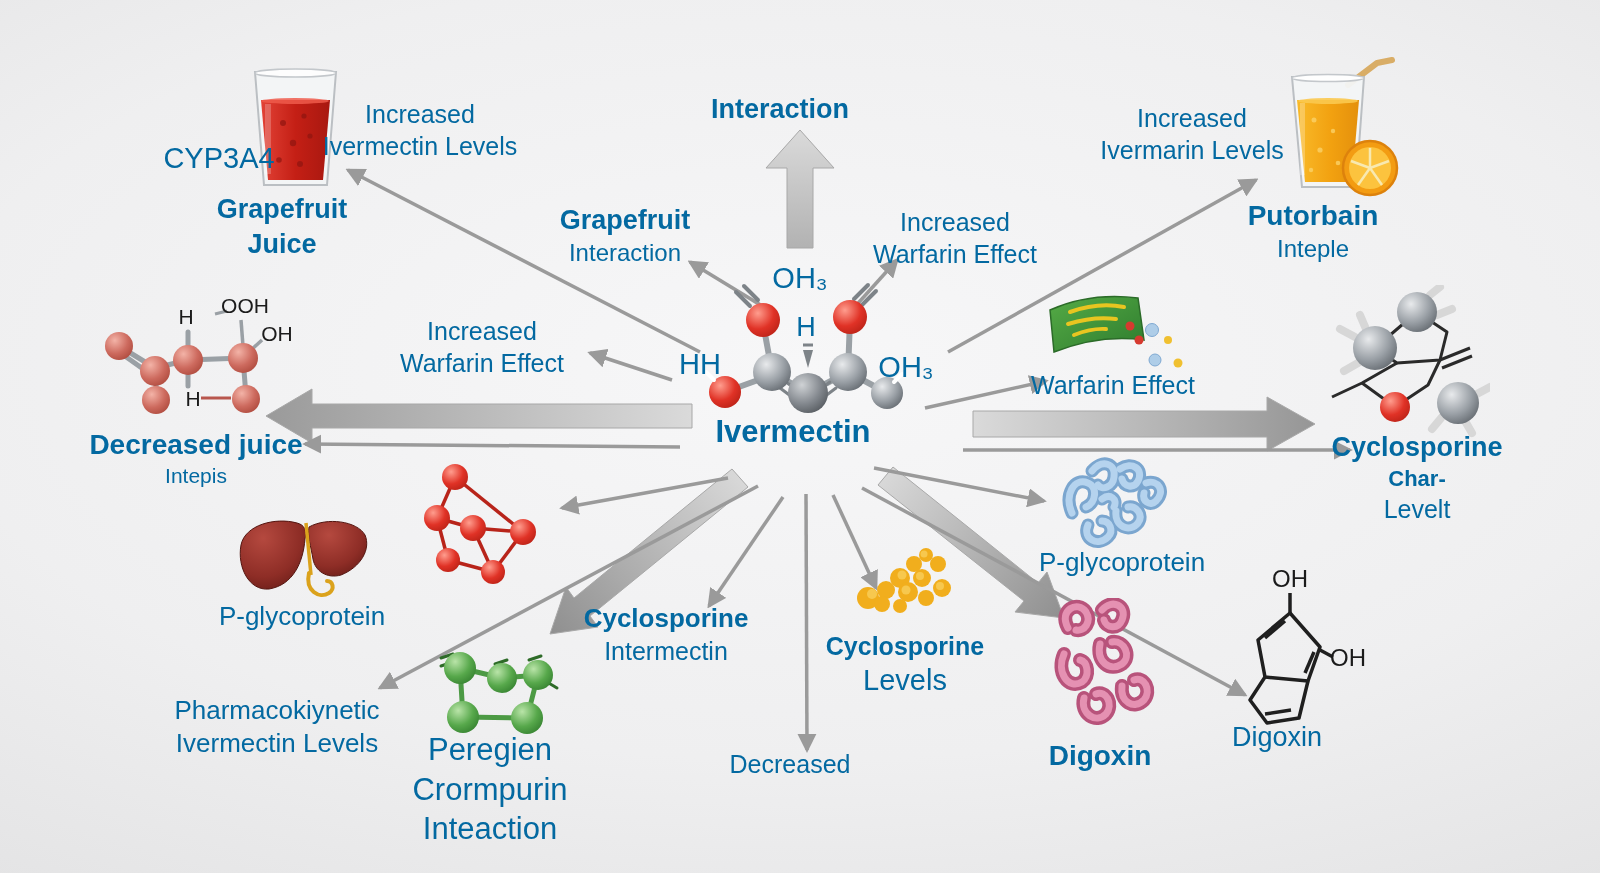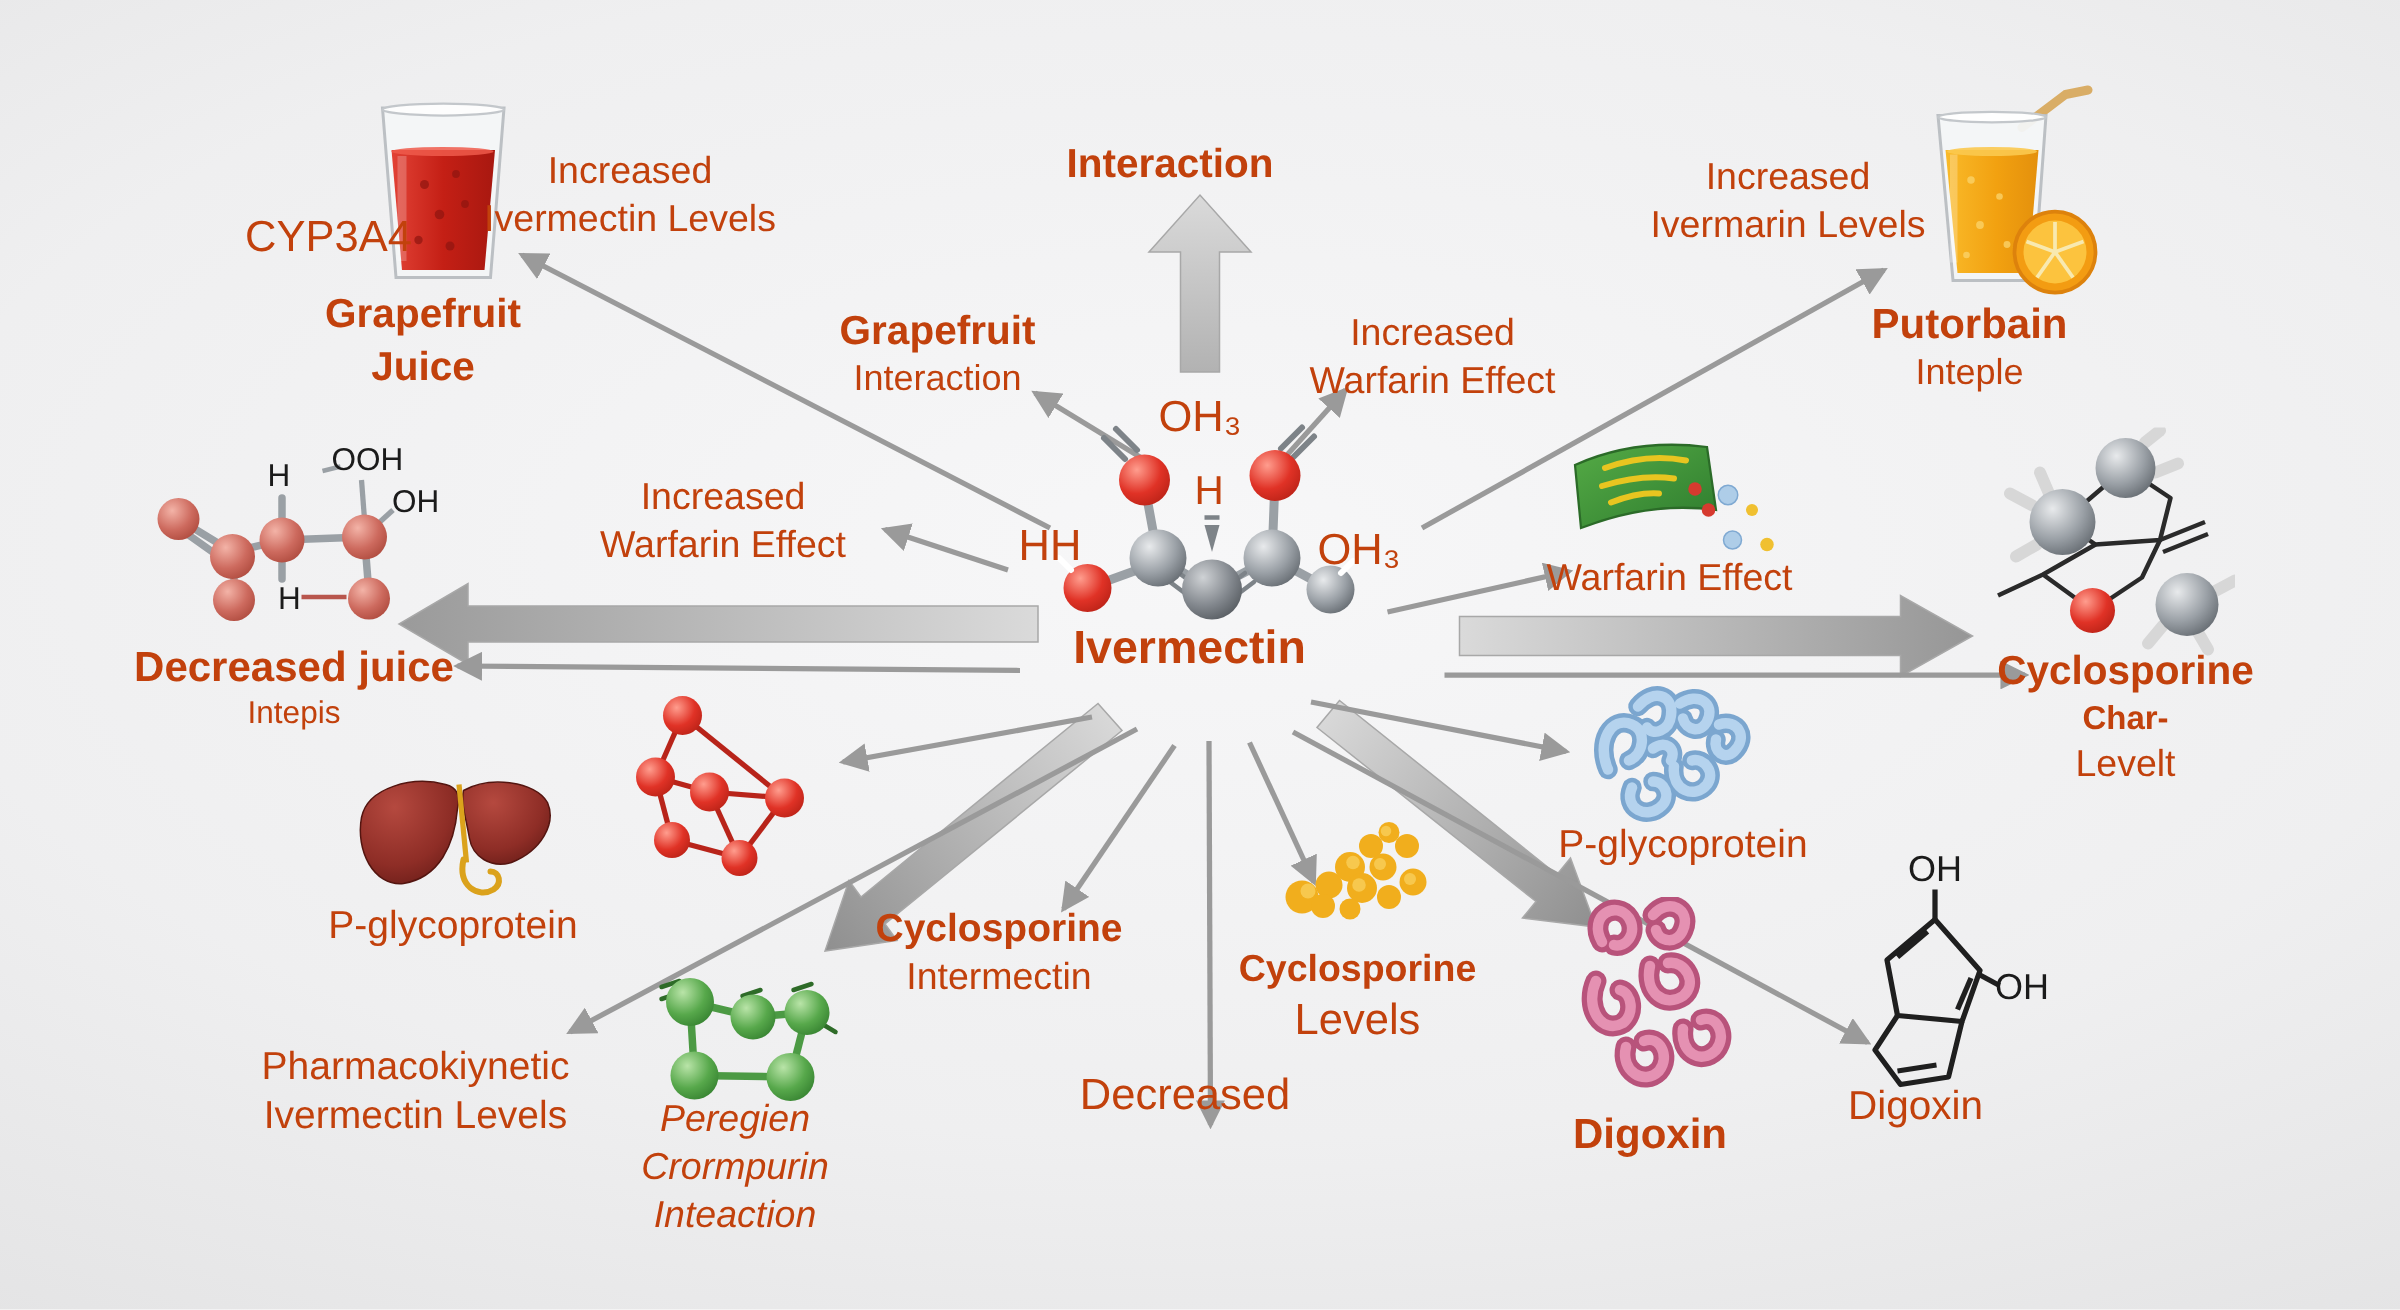--- a/index.html
+++ b/index.html
@@ -7,21 +7,21 @@
     width:1600px;height:873px;overflow:hidden;position:relative;
     font-family:"Liberation Sans",sans-serif;
     background:radial-gradient(ellipse 120% 100% at 50% 42%, #f7f7f8 0%, #efeff0 45%, #e4e4e5 72%, #d2d2d3 100%);
   }
   .stage{position:absolute;inset:0;}
   svg.layer{position:absolute;left:0;top:0;}
   .arrows{z-index:1;}
   .icon{position:absolute;z-index:2;}
   .lbl{
     position:absolute;z-index:3;transform:translateX(-50%);
-    text-align:center;color:#c2410c;white-space:nowrap;line-height:1.28;
+    text-align:center;color:#0369a1;white-space:nowrap;line-height:1.28;
   }
   .w4{font-weight:400}.w5{font-weight:500}.w6{font-weight:600}.w7{font-weight:700}
   text{font-family:"Liberation Sans",sans-serif;fill:#1b1b1b;}
 </style>
 </head>
 <body>
 
 <div class="stage">
 
   <svg class="layer arrows" width="1600" height="873" viewBox="0 0 1600 873">
@@ -473,37 +473,37 @@
     <div class="w4" style="font-size:25px;">Levelt</div>
   </div>
 
   <div class="lbl w5" style="left:302px;top:600px;font-size:26px;">P-glycoprotein</div>
 
   <div class="lbl w5" style="left:277px;top:694px;font-size:26px;">
     <div>Pharmacokiynetic</div>
     <div>Ivermectin Levels</div>
   </div>
 
-  <div class="lbl w5" style="left:490px;top:730px;font-size:25px;font-style:italic;">
+  <div class="lbl w5" style="left:490px;top:730px;font-size:31px;">
     <div>Peregien</div>
     <div>Crormpurin</div>
     <div>Inteaction</div>
   </div>
 
   <div class="lbl" style="left:666px;top:602px;">
     <div class="w6" style="font-size:26px;">Cyclosporine</div>
     <div class="w4" style="font-size:25px;">Intermectin</div>
   </div>
 
   <div class="lbl" style="left:905px;top:630px;">
     <div class="w6" style="font-size:25px;">Cyclosporine</div>
     <div class="w4" style="font-size:29px;">Levels</div>
   </div>
 
-  <div class="lbl w5" style="left:790px;top:712px;font-size:29px;">
+  <div class="lbl w5" style="left:790px;top:748px;font-size:25px;">
     <div>Decreased</div>
   </div>
 
   <div class="lbl w5" style="left:1122px;top:546px;font-size:26px;">P-glycoprotein</div>
 
   <div class="lbl w6" style="left:1100px;top:738px;font-size:28px;">Digoxin</div>
 
   <div class="lbl w5" style="left:1277px;top:720px;font-size:27px;">Digoxin</div>
 
 </div>

